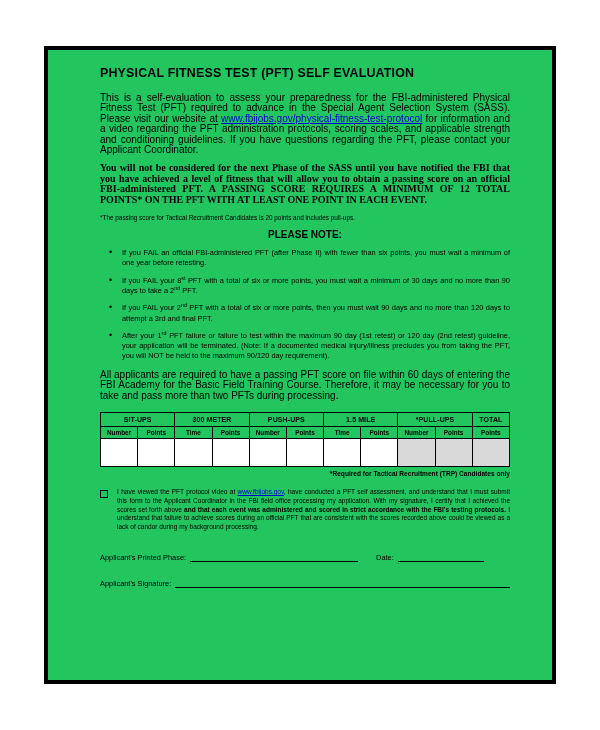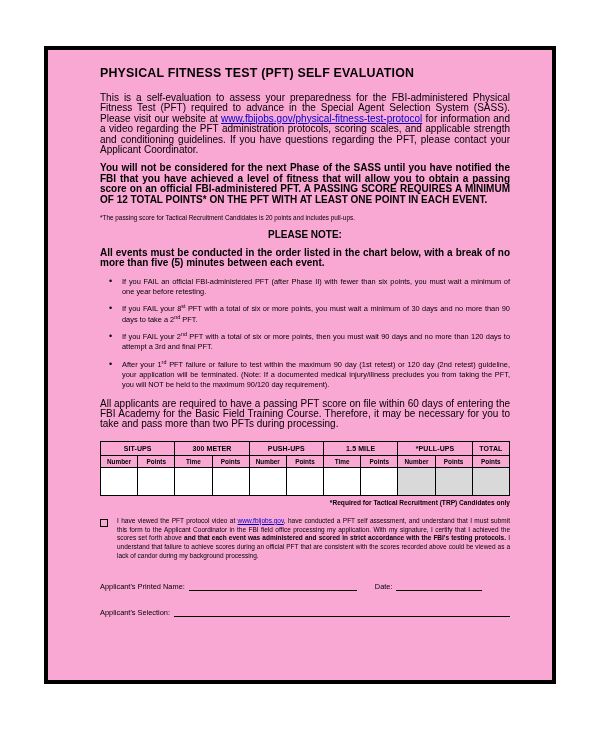--- a/index.html
+++ b/index.html
@@ -18,21 +18,21 @@
     height: 730px;
     background: #ffffff;
     overflow: hidden;
   }
   .sheet {
     position: absolute;
     left: 44px;
     top: 46px;
     width: 512px;
     height: 638px;
-    background: #f9a8d4;
+    background: #22c55e;
     border: 4px solid #000000;
     box-sizing: border-box;
   }
   .inner {
     position: absolute;
     left: 52px;
     top: 16px;
     width: 410px;
   }
   .doc-title {
@@ -45,20 +45,21 @@
   }
   p.para {
     font-size: 10px;
     line-height: 10.4px;
     color: #000;
     margin: 0 0 8px 0;
     text-align: justify;
   }
   p.bold {
     font-weight: bold;
+    font-family: Liberation Serif, serif;
   }
   .footnote {
     font-size: 6.4px;
     line-height: 9px;
     margin: 0 0 7px 0;
     color: #000;
   }
   .please-note {
     font-size: 10px;
     font-weight: bold;
@@ -197,21 +198,20 @@
       <h1 class="doc-title">PHYSICAL FITNESS TEST (PFT) SELF EVALUATION</h1>
 
       <p class="para"><span>This is a self-evaluation to assess your preparedness for the FBI-administered Physical Fitness Test (PFT) required to advance in the Special Agent Selection System (SASS).  Please visit our website at </span><span class="link">www.fbijobs.gov/physical-fitness-test-protocol</span><span> for information and a video regarding the PFT administration protocols, scoring scales, and applicable strength and conditioning guidelines. If you have questions regarding the PFT, please contact your Applicant Coordinator.</span></p>
 
       <p class="para bold">You will not be considered for the next Phase of the SASS until you have notified the FBI that you have achieved a level of fitness that will allow you to obtain a passing score on an official FBI-administered PFT.  A PASSING SCORE REQUIRES A MINIMUM OF 12 TOTAL POINTS* ON THE PFT WITH AT LEAST ONE POINT IN EACH EVENT.</p>
 
       <p class="footnote">*The passing score for Tactical Recruitment Candidates is 20 points and includes pull-ups.</p>
 
       <p class="please-note">PLEASE NOTE:</p>
 
-      <p class="para bold">All events must be conducted in the order listed in the chart below, with a break of no more than five (5) minutes between each event.</p>
 
       <ul class="bullets">
         <li><span>If you FAIL an official FBI-administered PFT (after Phase II) with fewer than six points, you must wait a minimum of one year before retesting.</span></li>
         <li><span>If you FAIL your 8</span><sup>st</sup><span> PFT with a total of six or more points, you must wait a minimum of 30 days and no more than 90 days to take a 2</span><sup>nd</sup><span> PFT.</span></li>
         <li><span>If you FAIL your 2</span><sup>nd</sup><span> PFT with a total of six or more points, then you must wait 90 days and no more than 120 days to attempt a 3rd and final PFT.</span></li>
         <li><span>After your 1</span><sup>rd</sup><span> PFT failure or failure to test within the maximum 90 day (1st retest) or 120 day (2nd retest) guideline, your application will be terminated. (Note: If a documented medical injury/illness precludes you from taking the PFT, you will NOT be held to the maximum 90/120 day requirement).</span></li>
       </ul>
 
       <p class="para">All applicants are required to have a passing PFT score on file within 60 days of entering the FBI Academy for the Basic Field Training Course. Therefore, it may be necessary for you to take and pass more than two PFTs during processing.</p>
 
@@ -258,26 +258,26 @@
         <div class="tbl-note">*Required for Tactical Recruitment (TRP) Candidates only</div>
       </div>
 
       <div class="consent">
         <div class="checkbox"></div>
         <div class="consent-text"><span>I have viewed the PFT protocol video at </span><span class="link">www.fbijobs.gov</span><span>, have conducted a PFT self assessment, and understand that I must submit this form to the Applicant Coordinator in the FBI field office processing my application. With my signature, I certify that I achieved the scores set forth above </span><b>and that each event was administered and scored in strict accordance with the FBI's testing protocols.</b><span> I understand that failure to achieve scores during an official PFT that are consistent with the scores recorded above could be viewed as a lack of candor during my background processing.</span></div>
       </div>
 
       <div class="sig-block">
         <div class="sig-row">
-          <span class="sig-label">Applicant's Printed Name:</span>
+          <span class="sig-label">Applicant's Printed Phase:</span>
           <span class="rule short"></span>
           <span class="date-label">Date:</span>
           <span class="rule date"></span>
         </div>
         <div class="sig-row">
-          <span class="sig-label">Applicant's Selection:</span>
+          <span class="sig-label">Applicant's Signature:</span>
           <span class="rule"></span>
         </div>
       </div>
 
     </div>
   </div>
 </div>
 
 </body></html>

